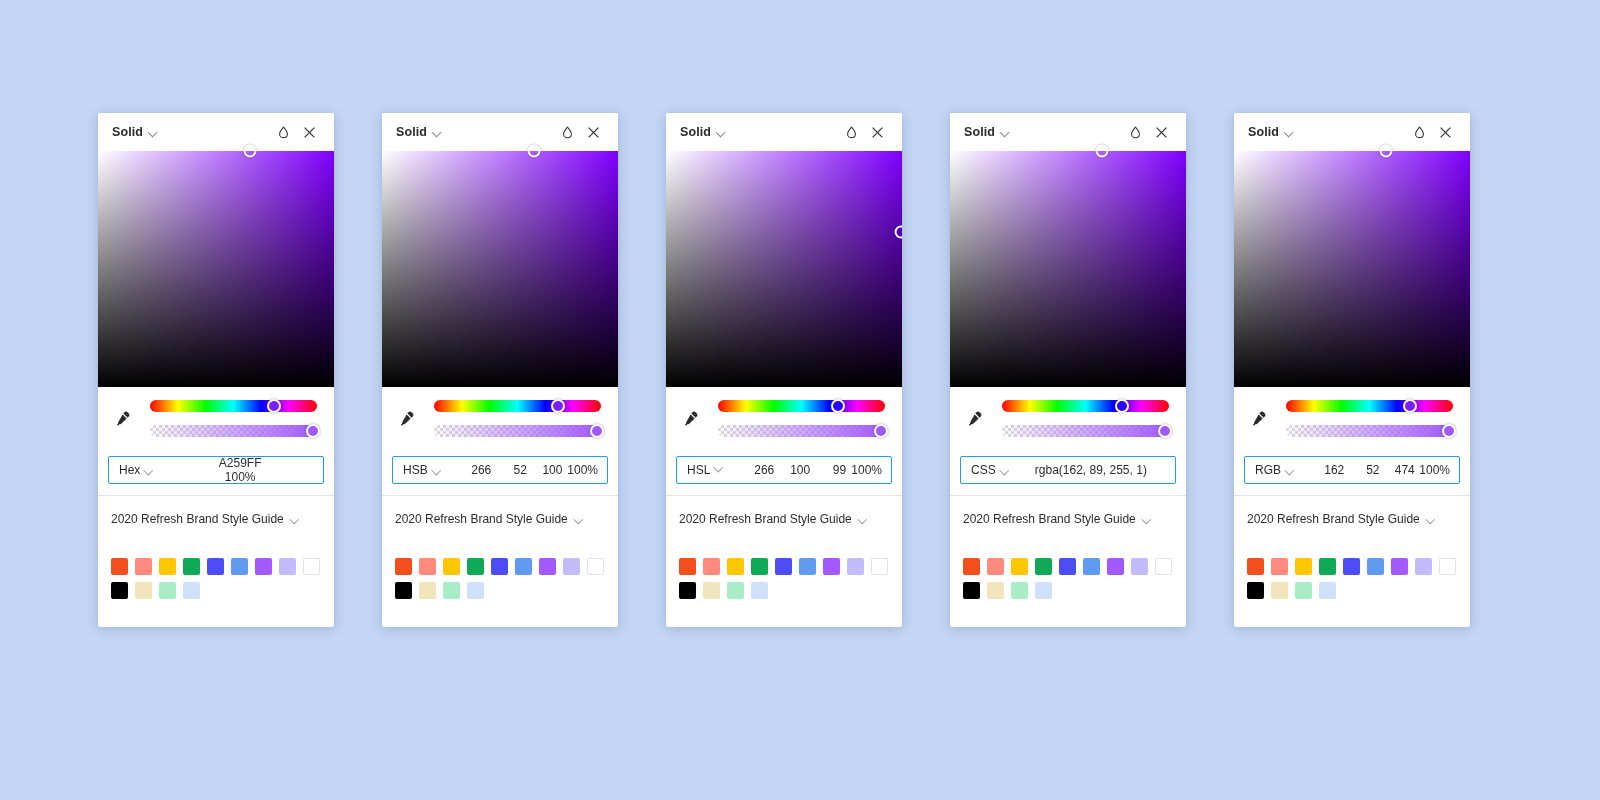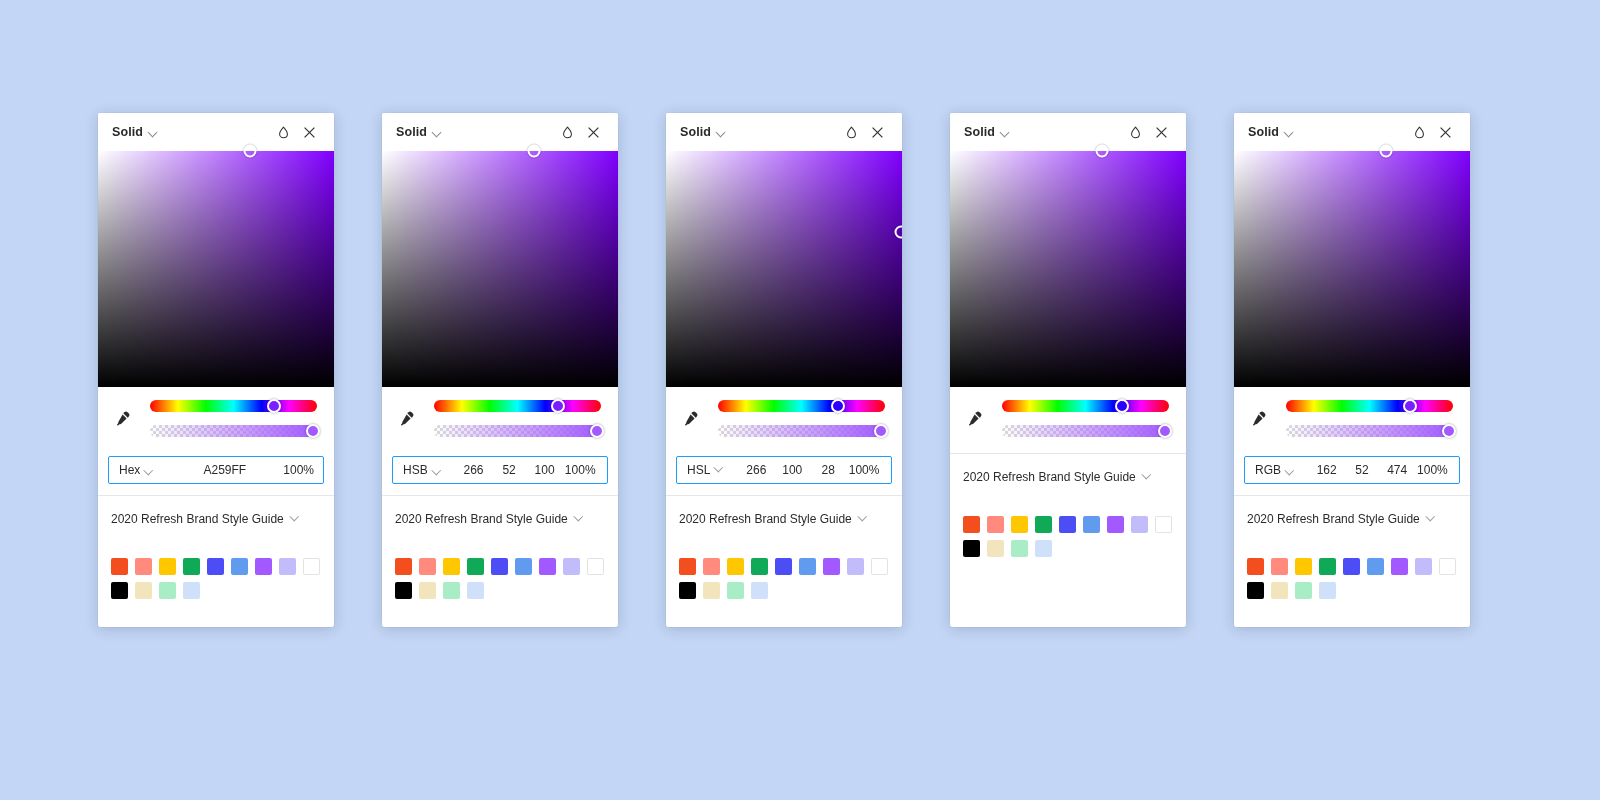--- a/index.html
+++ b/index.html
@@ -193,40 +193,40 @@
     gap: 0;
   }
   .vals.channels { justify-content: space-between; padding-left: 14px; }
   .vals.freeform { justify-content: center; padding-left: 6px; }
   .vals span {
     font-size: 12px;
     color: #2B2B2B;
     text-align: right;
     white-space: nowrap;
   }
-  .vals.channels span { flex: 1 1 0; text-align: center; }
-  .vals.hexmode { justify-content: space-between; padding-left: 12px; }
+  .vals.channels span { flex: 1 1 0; text-align: right; }
+  .vals.hexmode { justify-content: space-between; padding-left: 12px; flex-direction: column; }
   .vals.hexmode span:first-child { flex: 1 1 auto; text-align: center; }
 
   
   .divider {
     height: 1px;
     background: #E6E6E6;
     margin: 4px 0 0 0;
     flex: 0 0 1px;
   }
 
   
   .library {
     flex: 1 1 auto;
     padding: 16px 13px 0 13px;
   }
   .lib-head {
     display: flex;
-    align-items: flex-start;
+    align-items: center;
     margin-bottom: 32px;
   }
   .lib-name {
     font-size: 12px;
     color: #2B2B2B;
   }
   .swatch-grid {
     display: flex;
     flex-wrap: wrap;
     gap: 7px;
@@ -442,21 +442,21 @@
       </div>
       <div class="value-row">
         <div class="value-field">
           <div style="display: flex; align-items: flex-start;">
             <span class="mode-label">HSL</span>
             <span class="mode-caret"></span>
           </div>
           <div class="vals channels">
             <span>266</span>
             <span>100</span>
-            <span>28</span>
+            <span>99</span>
             <span>100%</span>
           </div>
         </div>
       </div>
       <div class="divider"></div>
       <div class="library">
         <div class="lib-head">
           <span class="lib-name">2020 Refresh Brand Style Guide</span>
           <span class="mode-caret" style="margin-left: 7px;"></span>
         </div>
@@ -512,20 +512,31 @@
         <div class="slider-col">
           <div class="slider hue-track">
             <div class="s-handle" style="left: 72%; background: rgb(43, 0, 255);"></div>
           </div>
           <div class="slider alpha-track" style="overflow: visible;">
             <div class="alpha-fill" style="background: linear-gradient(to right, rgba(162, 89, 255, 0) 0%, rgb(162, 89, 255) 100%);"></div>
             <div class="s-handle" style="left: 97.5%; background: rgb(162, 89, 255);"></div>
           </div>
         </div>
       </div>
+      <div class="value-row">
+        <div class="value-field">
+          <div style="display: flex; align-items: center;">
+            <span class="mode-label">CSS</span>
+            <span class="mode-caret"></span>
+          </div>
+          <div class="vals freeform">
+            <span>rgba(162, 89, 255, 1)</span>
+          </div>
+        </div>
+      </div>
       <div class="divider"></div>
       <div class="library">
         <div class="lib-head">
           <span class="lib-name">2020 Refresh Brand Style Guide</span>
           <span class="mode-caret" style="margin-left: 7px;"></span>
         </div>
         <div class="swatch-grid">
           <div class="swatch" style="background: rgb(242, 78, 30);"></div>
           <div class="swatch" style="background: rgb(255, 138, 125);"></div>
           <div class="swatch" style="background: rgb(255, 199, 0);"></div>

